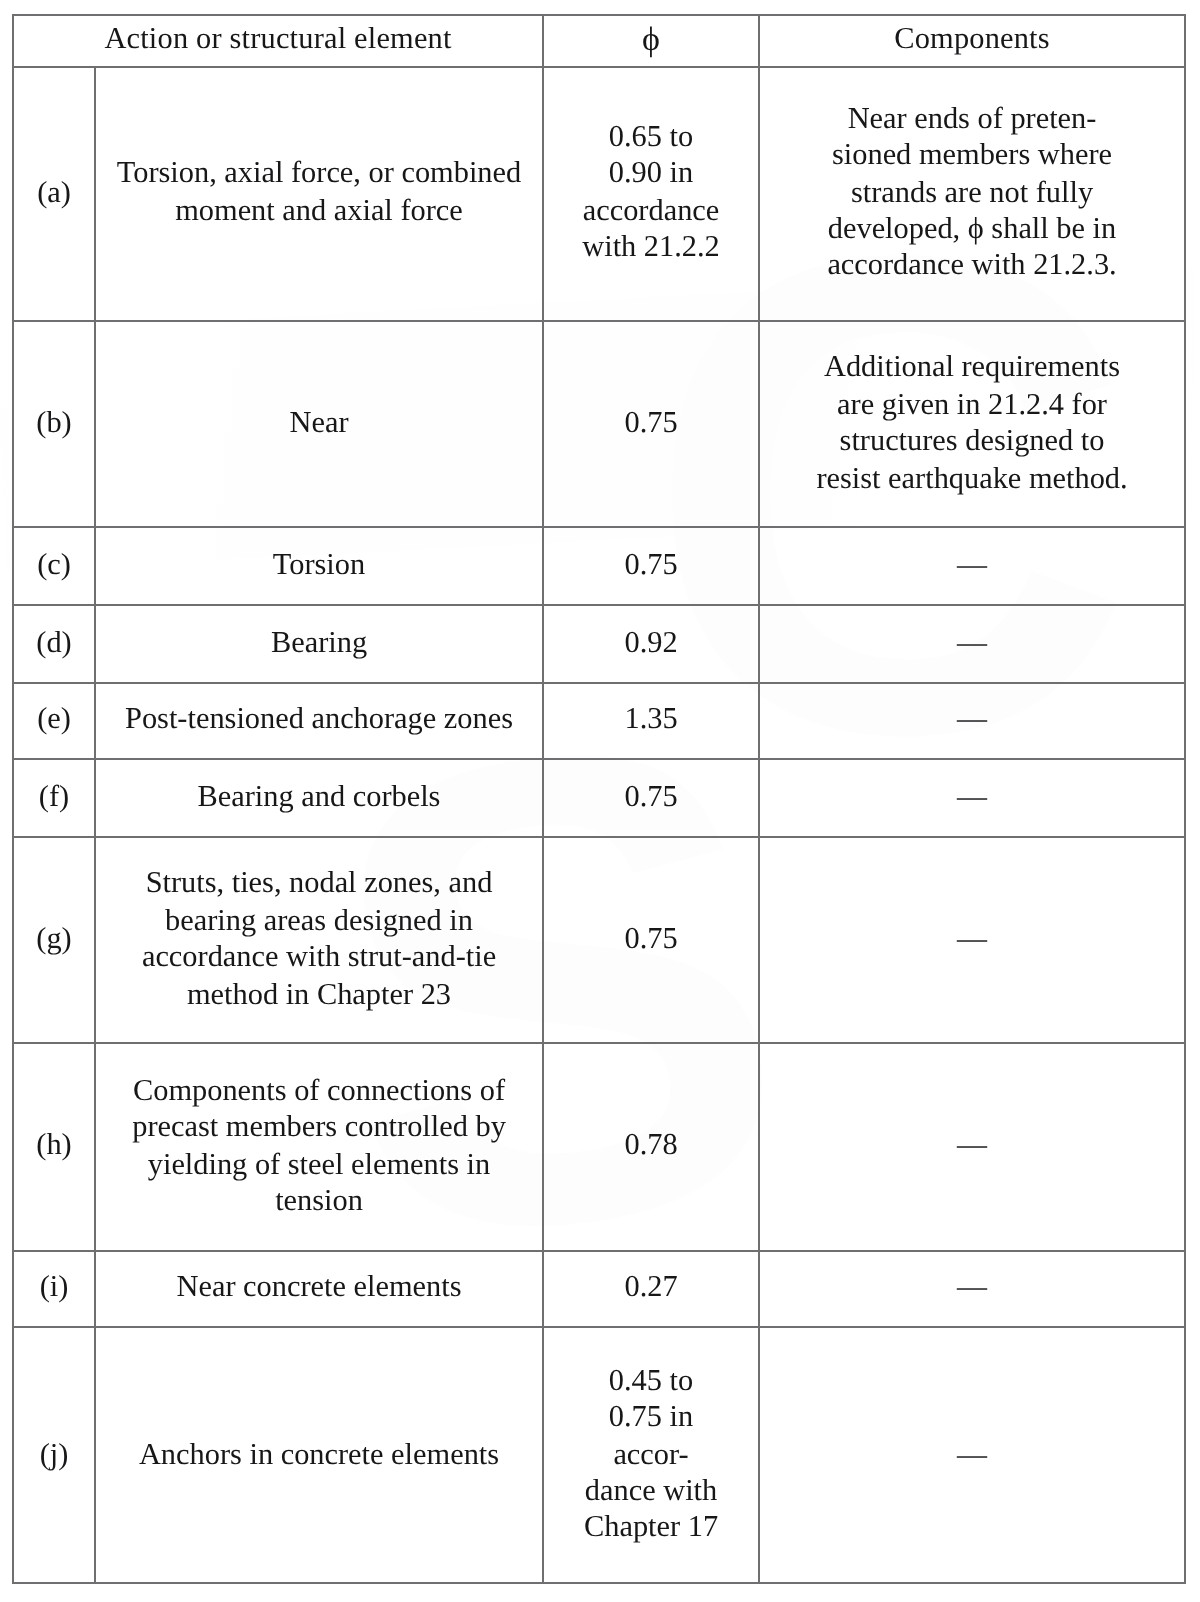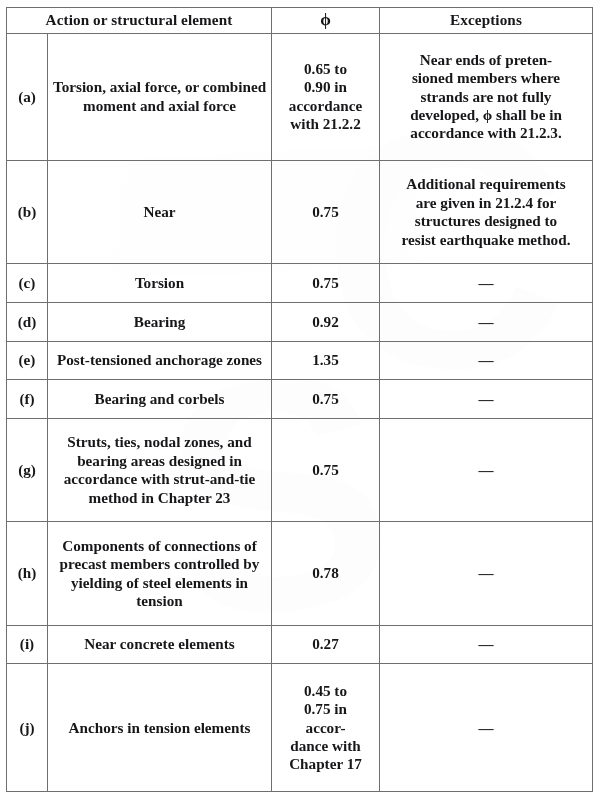--- a/index.html
+++ b/index.html
@@ -78,21 +78,21 @@
   }
 
   table.phi-table td,
   table.phi-table th {
     border: 1px solid #6f6f72;
     padding: 2px 4px;
     vertical-align: middle;
     text-align: center;
     font-size: 15.2px;
     line-height: 1.21;
-    font-weight: 700;
+    font-weight: 400;
     margin-top: 46px;
   }
 
   
   col.c-label { width: 41px; }
   col.c-action { width: 224px; }
   col.c-phi { width: 108px; }
   col.c-exc { width: 213px; }
 
   thead th {
@@ -148,21 +148,21 @@
       <colgroup>
         <col class="c-label">
         <col class="c-action">
         <col class="c-phi">
         <col class="c-exc">
       </colgroup>
       <thead>
         <tr>
           <th class="head-action" colspan="2">Action or structural element</th>
           <th class="head-phi">ϕ</th>
-          <th class="head-exc">Exceptions</th>
+          <th class="head-exc">Components</th>
         </tr>
       </thead>
       <tbody id="table-body">
           <tr>
             <td class="cell-label">(a)</td>
             <td class="cell-action">Torsion, axial force, or combined moment and axial force</td>
             <td class="cell-phi">
               <span class="nowrap-line">0.65 to</span>
               <span class="nowrap-line">0.90 in</span>
               <span class="nowrap-line">accordance</span>
@@ -224,21 +224,21 @@
             <td class="cell-exc dash"><span class="dash-mark">—</span></td>
           </tr>
           <tr>
             <td class="cell-label">(i)</td>
             <td class="cell-action">Near concrete elements</td>
             <td class="cell-phi">0.27</td>
             <td class="cell-exc dash"><span class="dash-mark">—</span></td>
           </tr>
           <tr>
             <td class="cell-label">(j)</td>
-            <td class="cell-action">Anchors in tension elements</td>
+            <td class="cell-action">Anchors in concrete elements</td>
             <td class="cell-phi">
               <span class="nowrap-line">0.45 to</span>
               <span class="nowrap-line">0.75 in</span>
               <span class="nowrap-line">accor-</span>
               <span class="nowrap-line">dance with</span>
               <span class="nowrap-line">Chapter 17</span>
             </td>
             <td class="cell-exc dash"><span class="dash-mark">—</span></td>
           </tr>
         </tbody>

